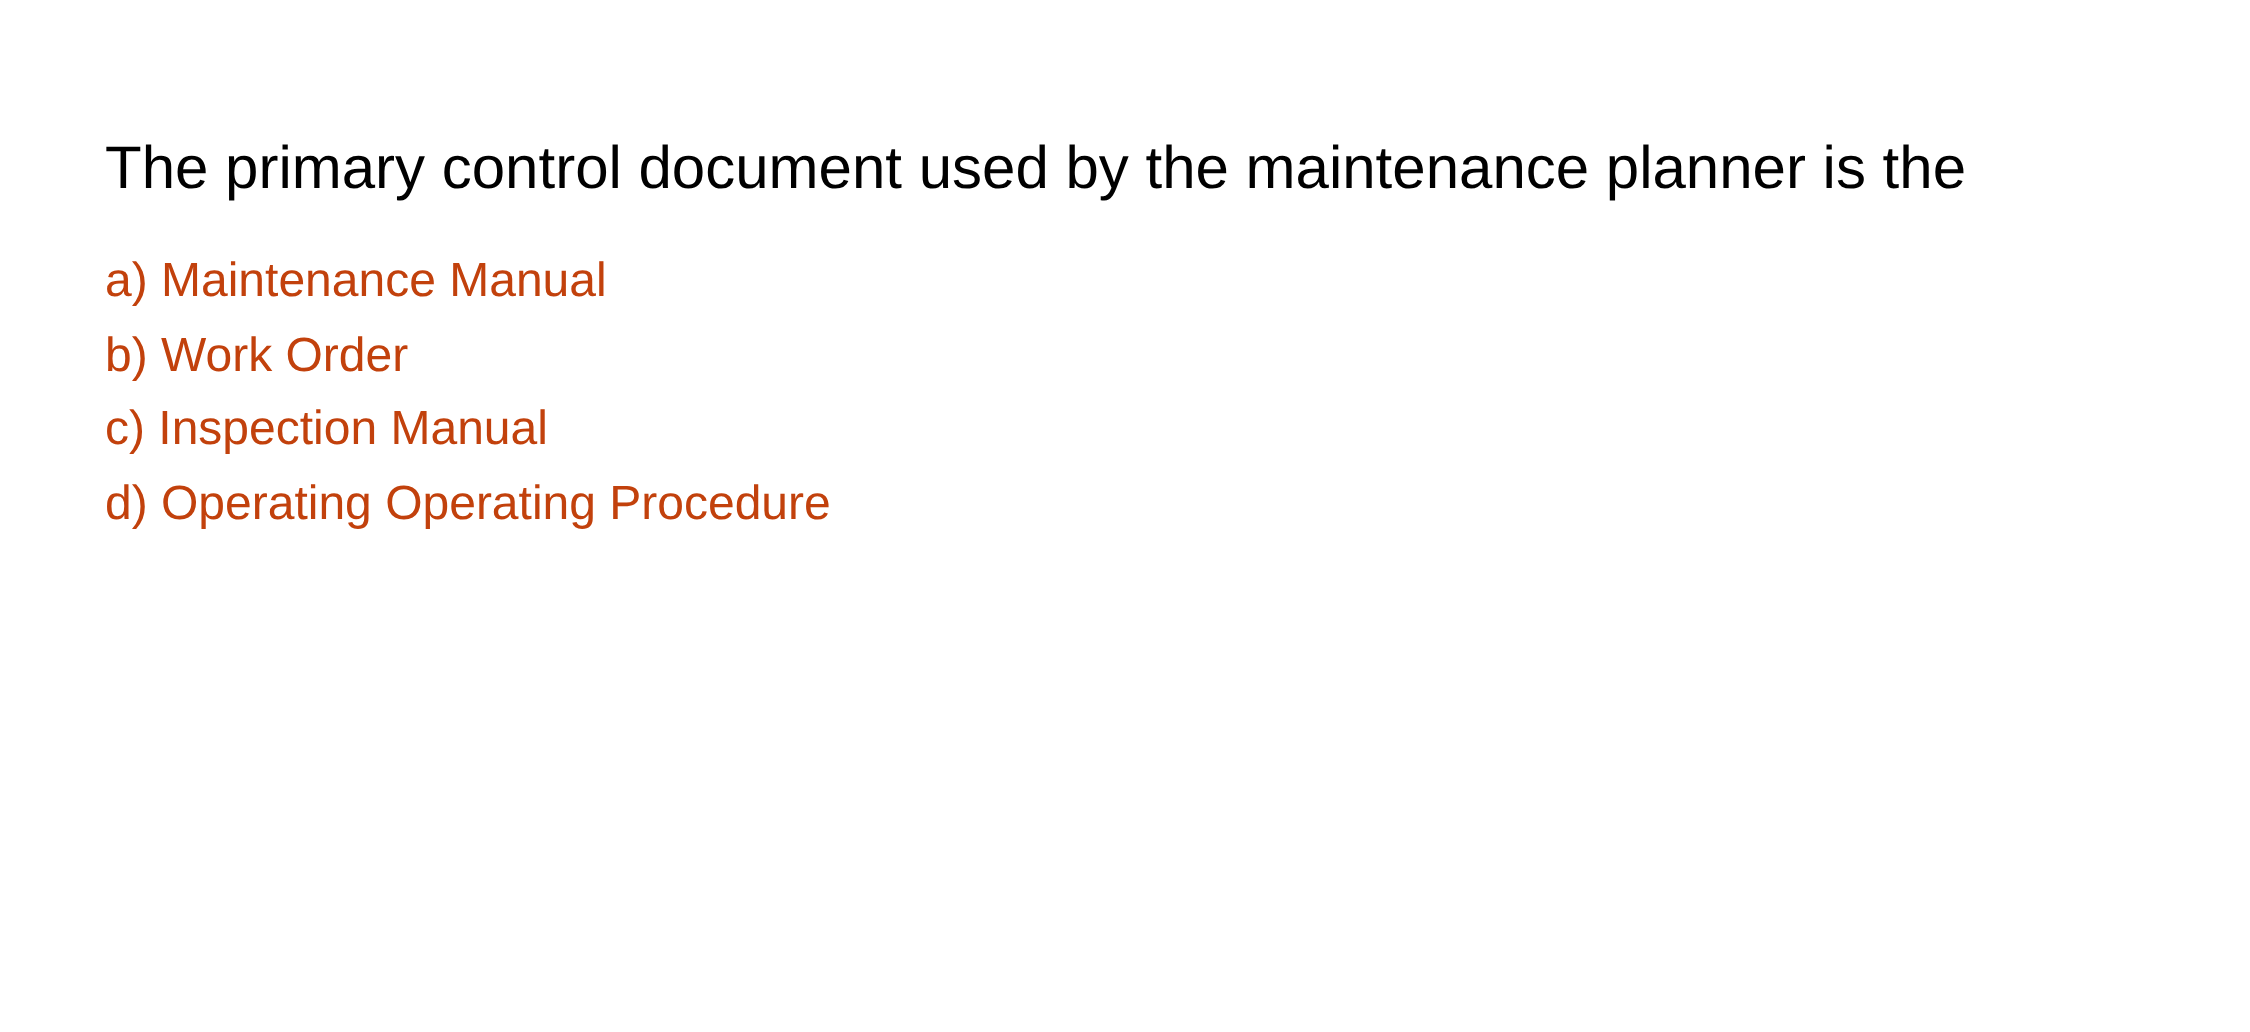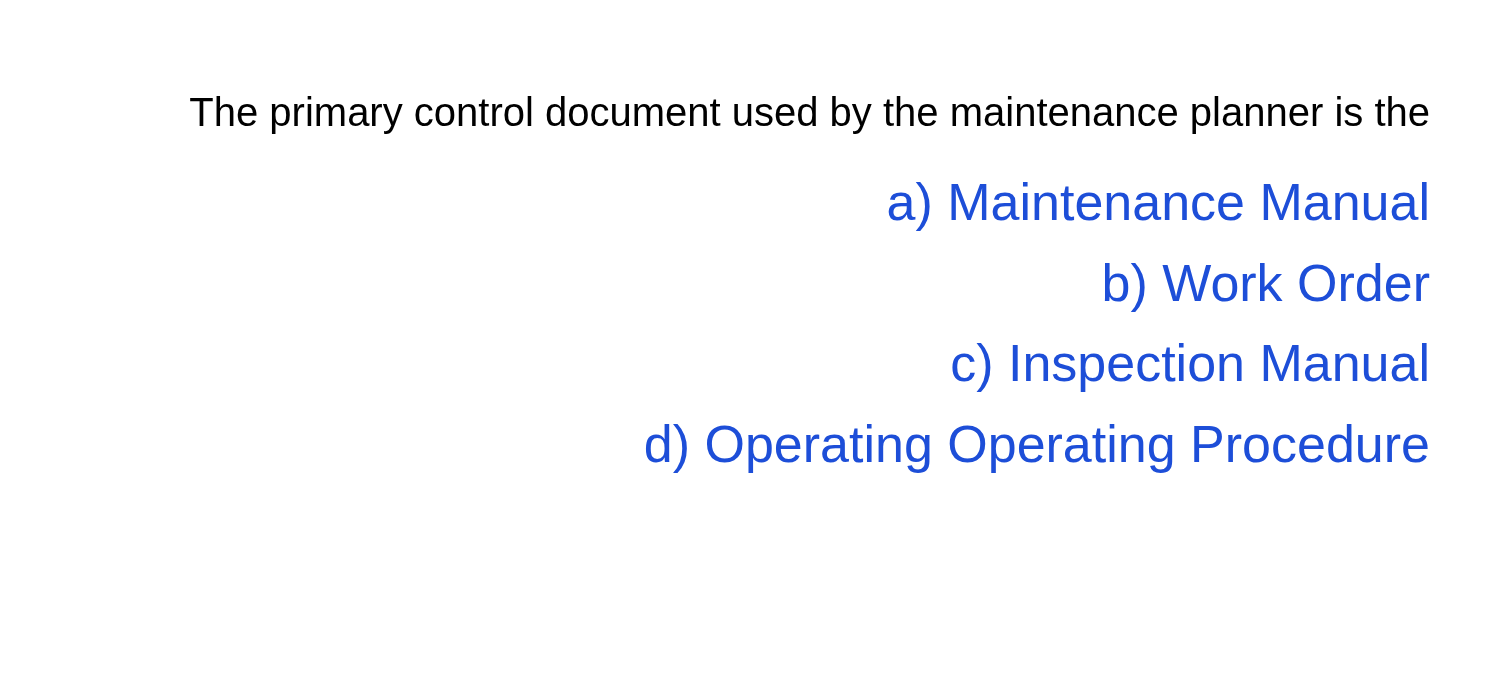--- a/index.html
+++ b/index.html
@@ -1,38 +1,37 @@
 <!DOCTYPE html>
 <html><head>
   <meta charset="utf-8">
   <style>
     * {
       margin: 0;
       padding: 0;
       box-sizing: border-box;
-      text-align: right;
     }
     body {
       width: 1500px;
       height: 688px;
       background: #ffffff;
       font-family: -apple-system, BlinkMacSystemFont, "Segoe UI", Helvetica, Arial, sans-serif;
       padding: 80px 70px;
     }
     .question-text {
       font-size: 40px;
       line-height: 1.6;
       color: #000000;
       font-weight: 400;
       margin-bottom: 18px;
     }
     .option {
-      font-size: 52px;
+      font-size: 32px;
       line-height: 1.55;
-      color: #1d4ed8;
+      color: #c2410c;
       font-weight: 400;
     }
   </style>
 </head>
 <body>
 
 <div class="question-text">The primary control document used by the maintenance planner is the</div>
 <div class="option">a) Maintenance Manual</div>
 <div class="option">b) Work Order</div>
 <div class="option">c) Inspection Manual</div>

